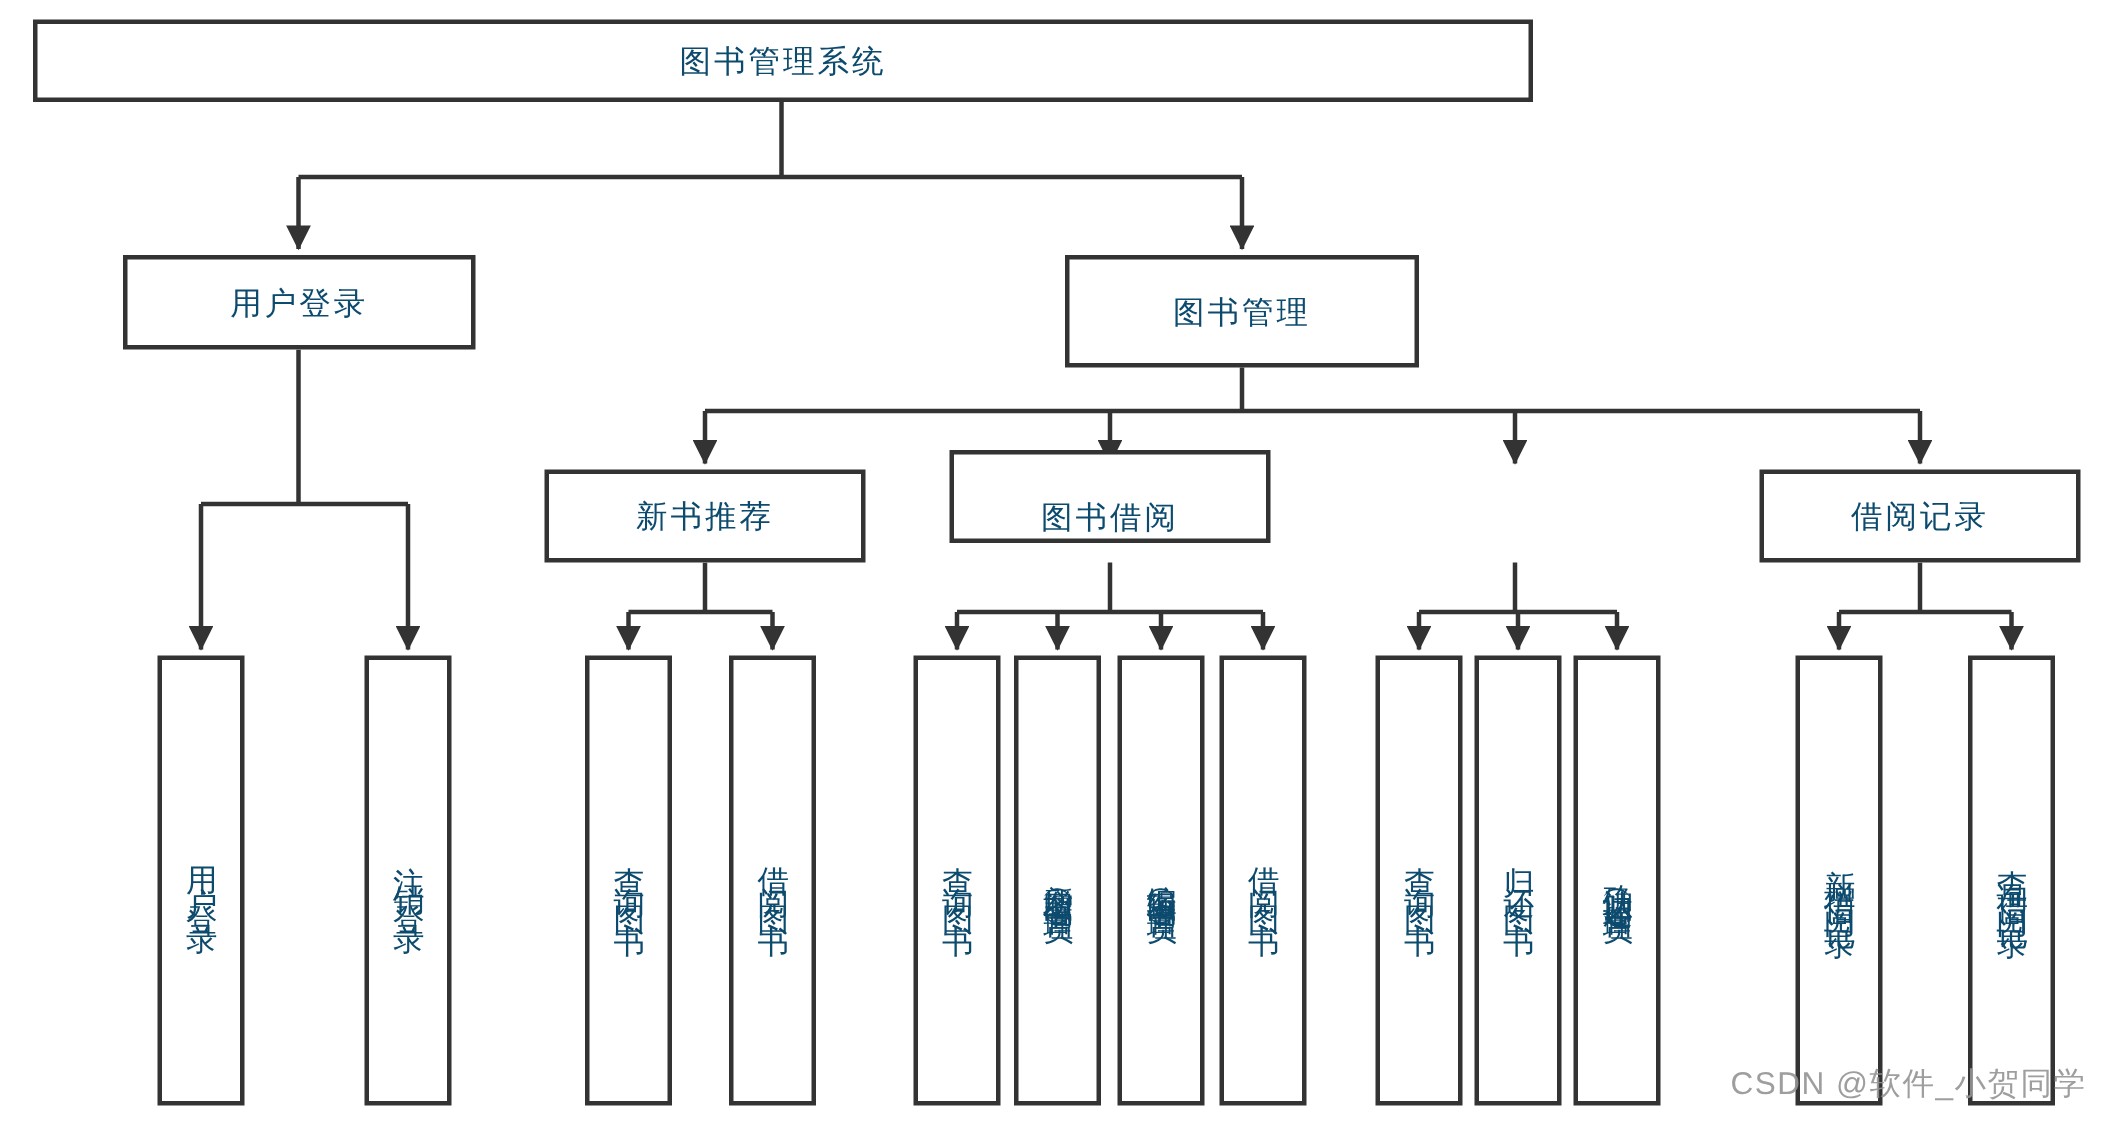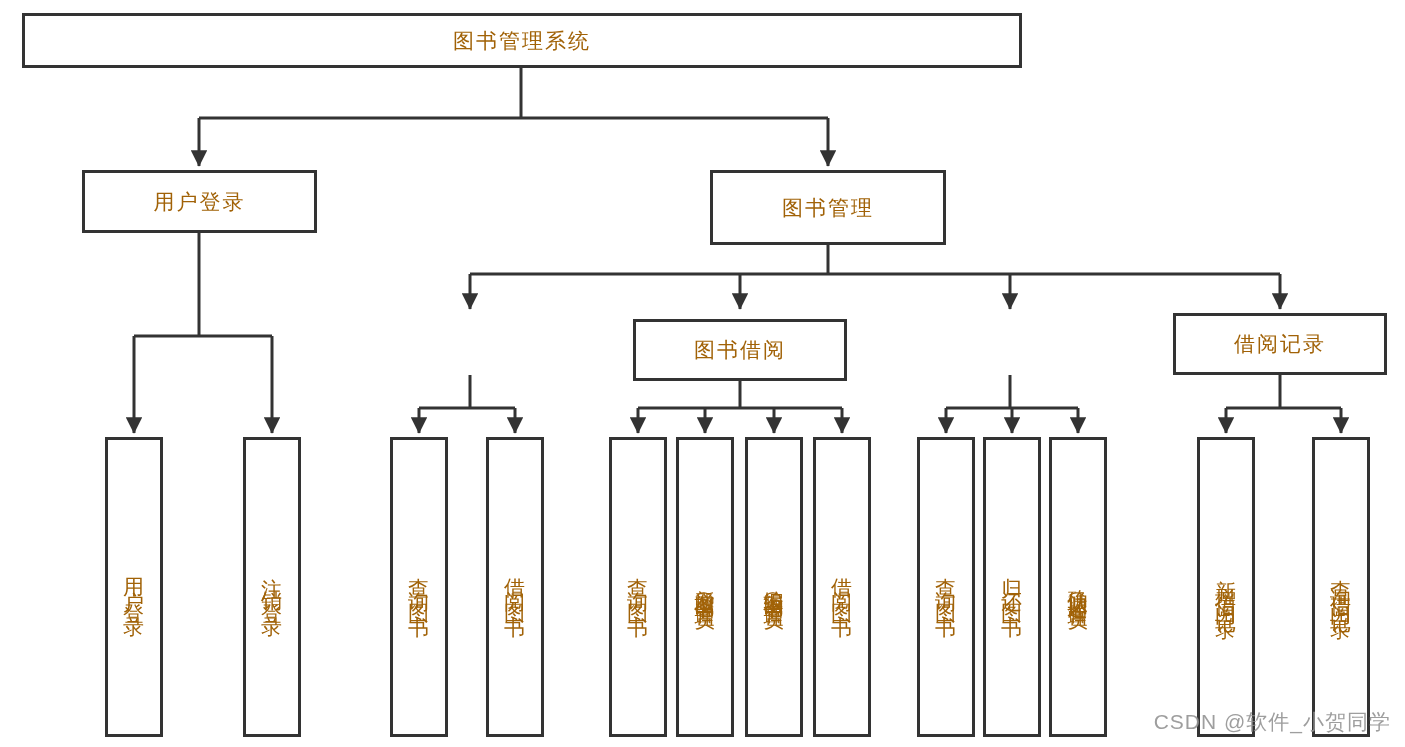--- a/index.html
+++ b/index.html
@@ -24,21 +24,21 @@
     z-index: 1;
   }
   .box {
     position: absolute;
     box-sizing: border-box;
     border: 3px solid #333333;
     background: #ffffff;
     display: flex;
     align-items: center;
     justify-content: center;
-    color: #a16207;
+    color: #0c4a6e;
     z-index: 2;
   }
   .hbox {
     font-size: 21px;
     letter-spacing: 2px;
     white-space: nowrap;
   }
   .vbox {
     width: 58px;
     height: 300px;
@@ -130,21 +130,24 @@
     <span>图书管理系统</span>
   </div>
 
   <div class="box hbox" style="left:82px; top:170px; width:235px; height:63px;">
     <span>用户登录</span>
   </div>
   <div class="box hbox" style="left:710px; top:170px; width:236px; height:75px;">
     <span>图书管理</span>
   </div>
 
-  <div class="box hbox" style="left:633px; top:319px; width:214px; height:62px;">
+  <div class="box hbox" style="left:363px; top:313px; width:214px; height:62px;">
+    <span>新书推荐</span>
+  </div>
+  <div class="box hbox" style="left:633px; top:300px; width:214px; height:62px;align-items:flex-end;">
     <span>图书借阅</span>
   </div>
   <div class="box hbox" style="left:1173px; top:313px; width:214px; height:62px;">
     <span>借阅记录</span>
   </div>
 
   <div class="box vbox" style="left:105px;">
     <span class="vtext">用户登录</span>
   </div>
   <div class="box vbox" style="left:243px;">

